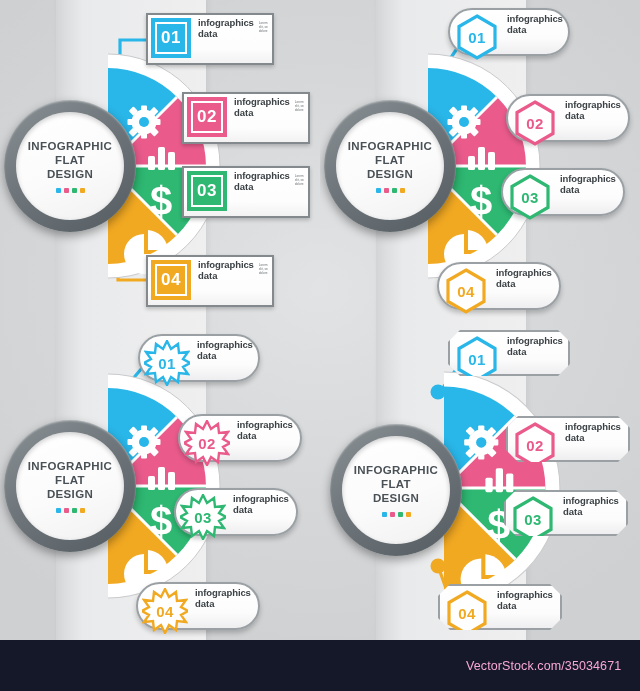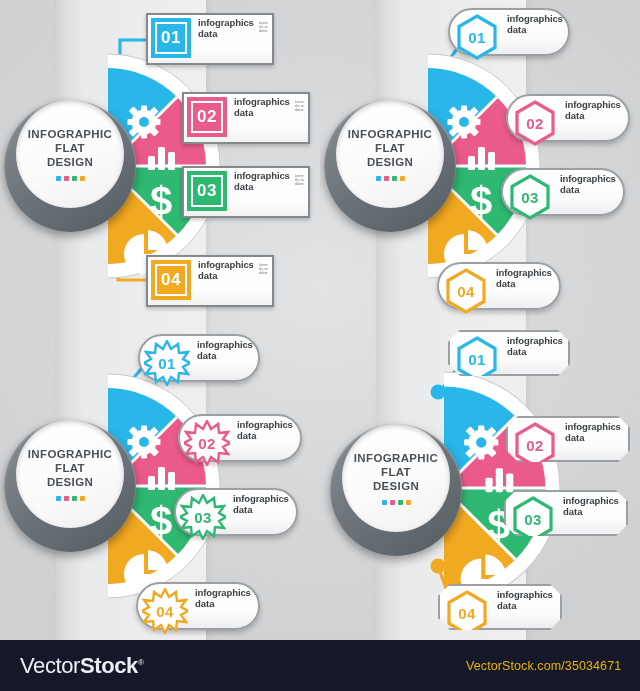--- a/index.html
+++ b/index.html
@@ -34,21 +34,21 @@
 
   
   .wheel { position: absolute; left: -6px; top: 52px; width: 228px; height: 228px; }
   .wheel svg { display: block; overflow: visible; }
 
   .hub {
     position: absolute; left: 4px; top: 100px;
     width: 132px; height: 132px; border-radius: 50%;
     background: linear-gradient(145deg,#8b9296 0%, #6e767b 45%, #545c61 100%);
     box-shadow: 0 4px 10px rgba(0,0,0,.35), inset 0 1px 2px rgba(255,255,255,.45);
-    display: flex; align-items: flex-start; justify-content: center;
+    display: flex; align-items: center; justify-content: center;
   }
   .hub-inner {
     width: 108px; height: 108px; border-radius: 50%;
     background: linear-gradient(160deg,#ffffff 0%, #fbfbfb 55%, #f1f1f2 100%);
     box-shadow: inset 0 2px 5px rgba(0,0,0,.20);
     display: flex; flex-direction: column; align-items: center; justify-content: center;
     gap: 1px;
   }
   .hub-line {
     font-size: 11.5px; font-weight: 700; letter-spacing: .35px;
@@ -121,21 +121,21 @@
   .footer {
     position: absolute; left: 0; top: 640px; width: 640px; height: 51px;
     background: #151829; display: flex; align-items: center;
   }
   .wm-logo {
     position: absolute; left: 20px; font-size: 22px; color: #eceef4;
     letter-spacing: -.4px; font-weight: 300;
   }
   .wm-logo b { font-weight: 700; }
   .wm-logo sup { font-size: 8px; vertical-align: super; }
-  .wm-url { position: absolute; left: 466px; font-size: 12.5px; color: #eab308; letter-spacing: .1px; }
+  .wm-url { position: absolute; left: 466px; font-size: 12.5px; color: #f9a8d4; letter-spacing: .1px; }
 </style>
 </head>
 <body>
 
 <div id="stage">
 
   <div class="art">
 
     <div class="quad q-tl">
       <div class="paper"></div>
@@ -758,17 +758,16 @@
             <span>elit, sed do eiusmod tempor incididunt ut labore et</span>
             <span>dolore magna aliqua. Ut enim ad minim veniam quis</span>
           </div>
         </div>
       </div>
     </div>
 
   </div>
 
   <div class="footer">
-    <div class="wm-logo"><span>Vector</span><b>Stock</b><sup>®</sup></div>
     <div class="wm-url">VectorStock.com/35034671</div>
   </div>
 
 </div>
 
 </body></html>

